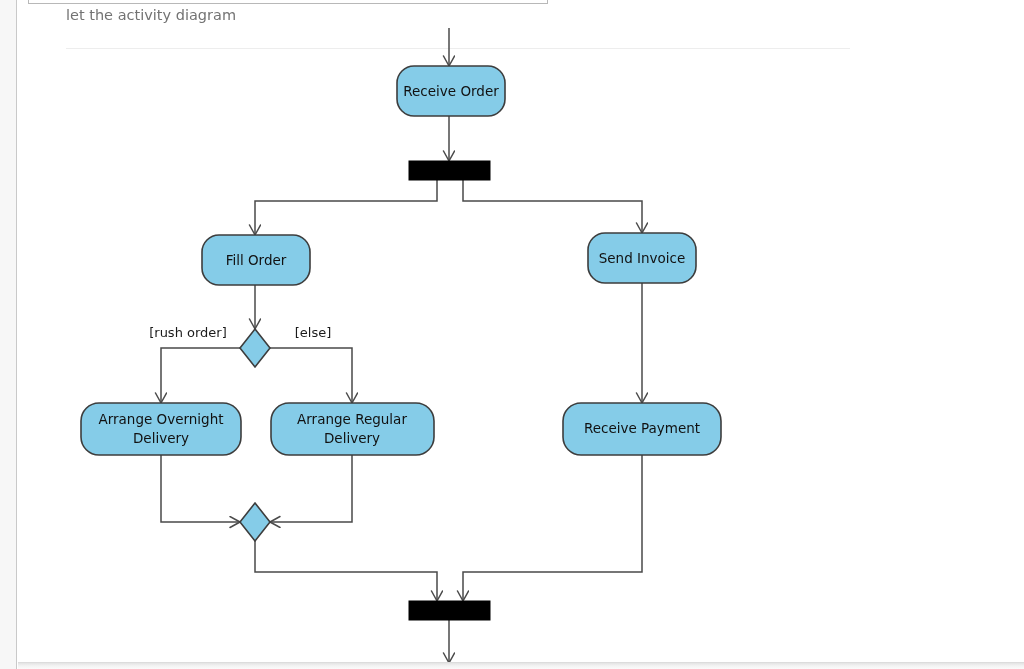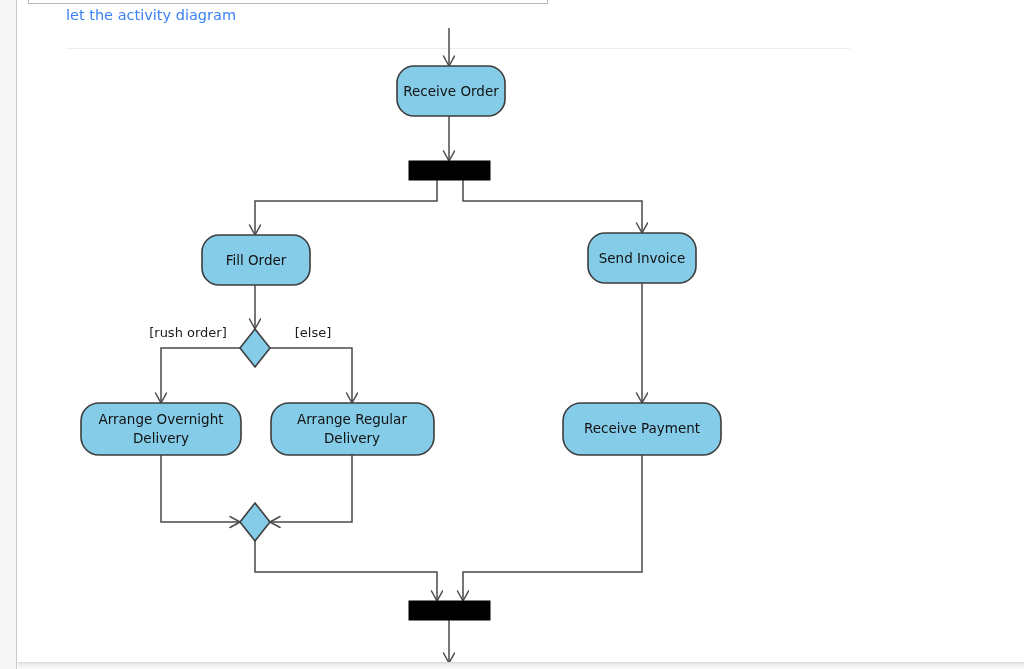--- a/index.html
+++ b/index.html
@@ -45,21 +45,21 @@
     background: #ffffff;
     box-sizing: border-box;
   }
 
   .doc-text {
     position: absolute;
     left: 66px;
     top: 6px;
     font-size: 14.5px;
     line-height: 19px;
-    color: #3b82f6;
+    color: #737373;
     white-space: nowrap;
   }
 
   .hrule {
     position: absolute;
     left: 66px;
     top: 48px;
     width: 784px;
     height: 1px;
     background: #ededed;

